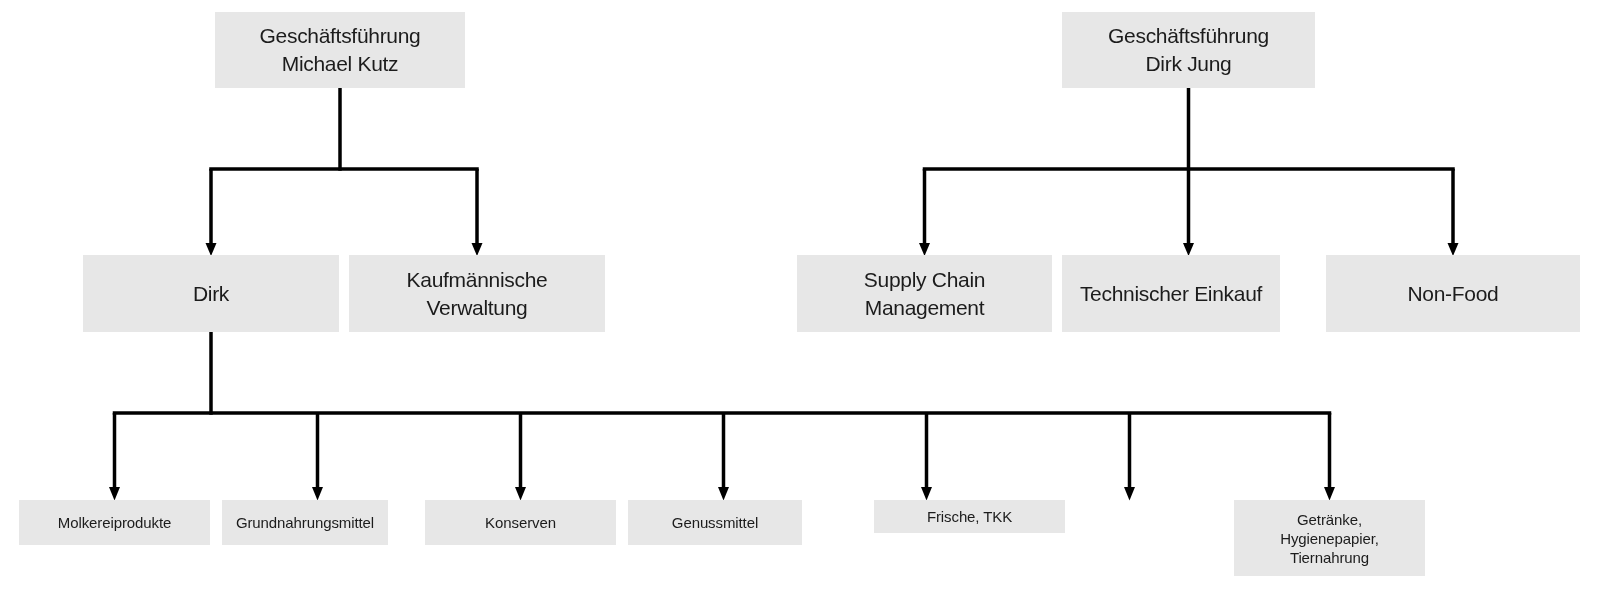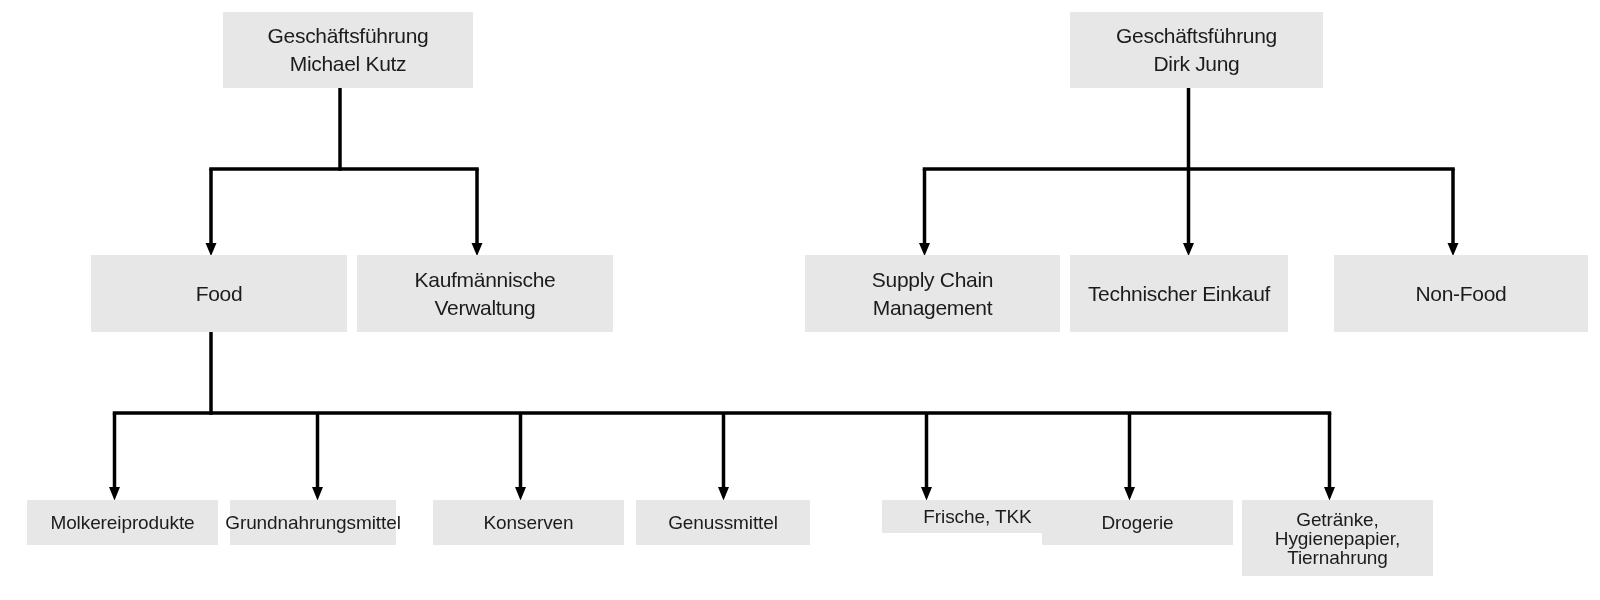--- a/index.html
+++ b/index.html
@@ -25,29 +25,28 @@
   .node {
     position: absolute;
     background: #e7e7e7;
     color: #1c1c1c;
     display: flex;
     align-items: center;
     justify-content: center;
     text-align: center;
     white-space: pre-line;
     box-sizing: border-box;
-    margin-left: 8px;
   }
   .lvl-top, .lvl-mid {
     font-size: 21px;
     line-height: 28px;
     letter-spacing: -0.3px;
   }
   .lvl-bottom {
-    font-size: 19px;
+    font-size: 15px;
     line-height: 19px;
     letter-spacing: -0.1px;
   }
 </style>
 </head>
 <body>
 
 <div class="canvas">
 
   <svg class="connectors" viewBox="0 0 1600 600" xmlns="http://www.w3.org/2000/svg">
@@ -86,32 +85,31 @@
       <line x1="1329.5" y1="413" x2="1329.5" y2="489"></line>
       <polygon points="1324,487 1335,487 1329.5,500.5" stroke="none"></polygon>
     </g>
   </svg>
 
   <div class="node lvl-top" style="left:215px;top:12px;width:250px;height:76px">Geschäftsführung
 Michael Kutz</div>
   <div class="node lvl-top" style="left:1062px;top:12px;width:253px;height:76px">Geschäftsführung
 Dirk Jung</div>
 
-  <div class="node lvl-mid" style="left:83px;top:255px;width:256px;height:77px">Food</div>
+  <div class="node lvl-mid" style="left:83px;top:255px;width:256px;height:77px">Dirk</div>
   <div class="node lvl-mid" style="left:797px;top:255px;width:255px;height:77px">Supply Chain
 Management</div>
 
   <div class="node lvl-mid" style="left:349px;top:255px;width:256px;height:77px">Kaufmännische
 Verwaltung</div>
   <div class="node lvl-mid" style="left:1062px;top:255px;width:218px;height:77px">Technischer Einkauf</div>
   <div class="node lvl-mid" style="left:1326px;top:255px;width:254px;height:77px">Non-Food</div>
 
   <div class="node lvl-bottom" style="left:19px;top:500px;width:191px;height:45px">Molkereiprodukte</div>
   <div class="node lvl-bottom" style="left:222px;top:500px;width:166px;height:45px">Grundnahrungsmittel</div>
   <div class="node lvl-bottom" style="left:425px;top:500px;width:191px;height:45px">Konserven</div>
   <div class="node lvl-bottom" style="left:628px;top:500px;width:174px;height:45px">Genussmittel</div>
   <div class="node lvl-bottom" style="left:874px;top:500px;width:191px;height:33px">Frische, TKK</div>
-  <div class="node lvl-bottom" style="left:1034px;top:500px;width:191px;height:45px">Drogerie</div>
   <div class="node lvl-bottom" style="left:1234px;top:500px;width:191px;height:76px">Getränke,
 Hygienepapier,
 Tiernahrung</div>
 
 </div>
 
 </body></html>

